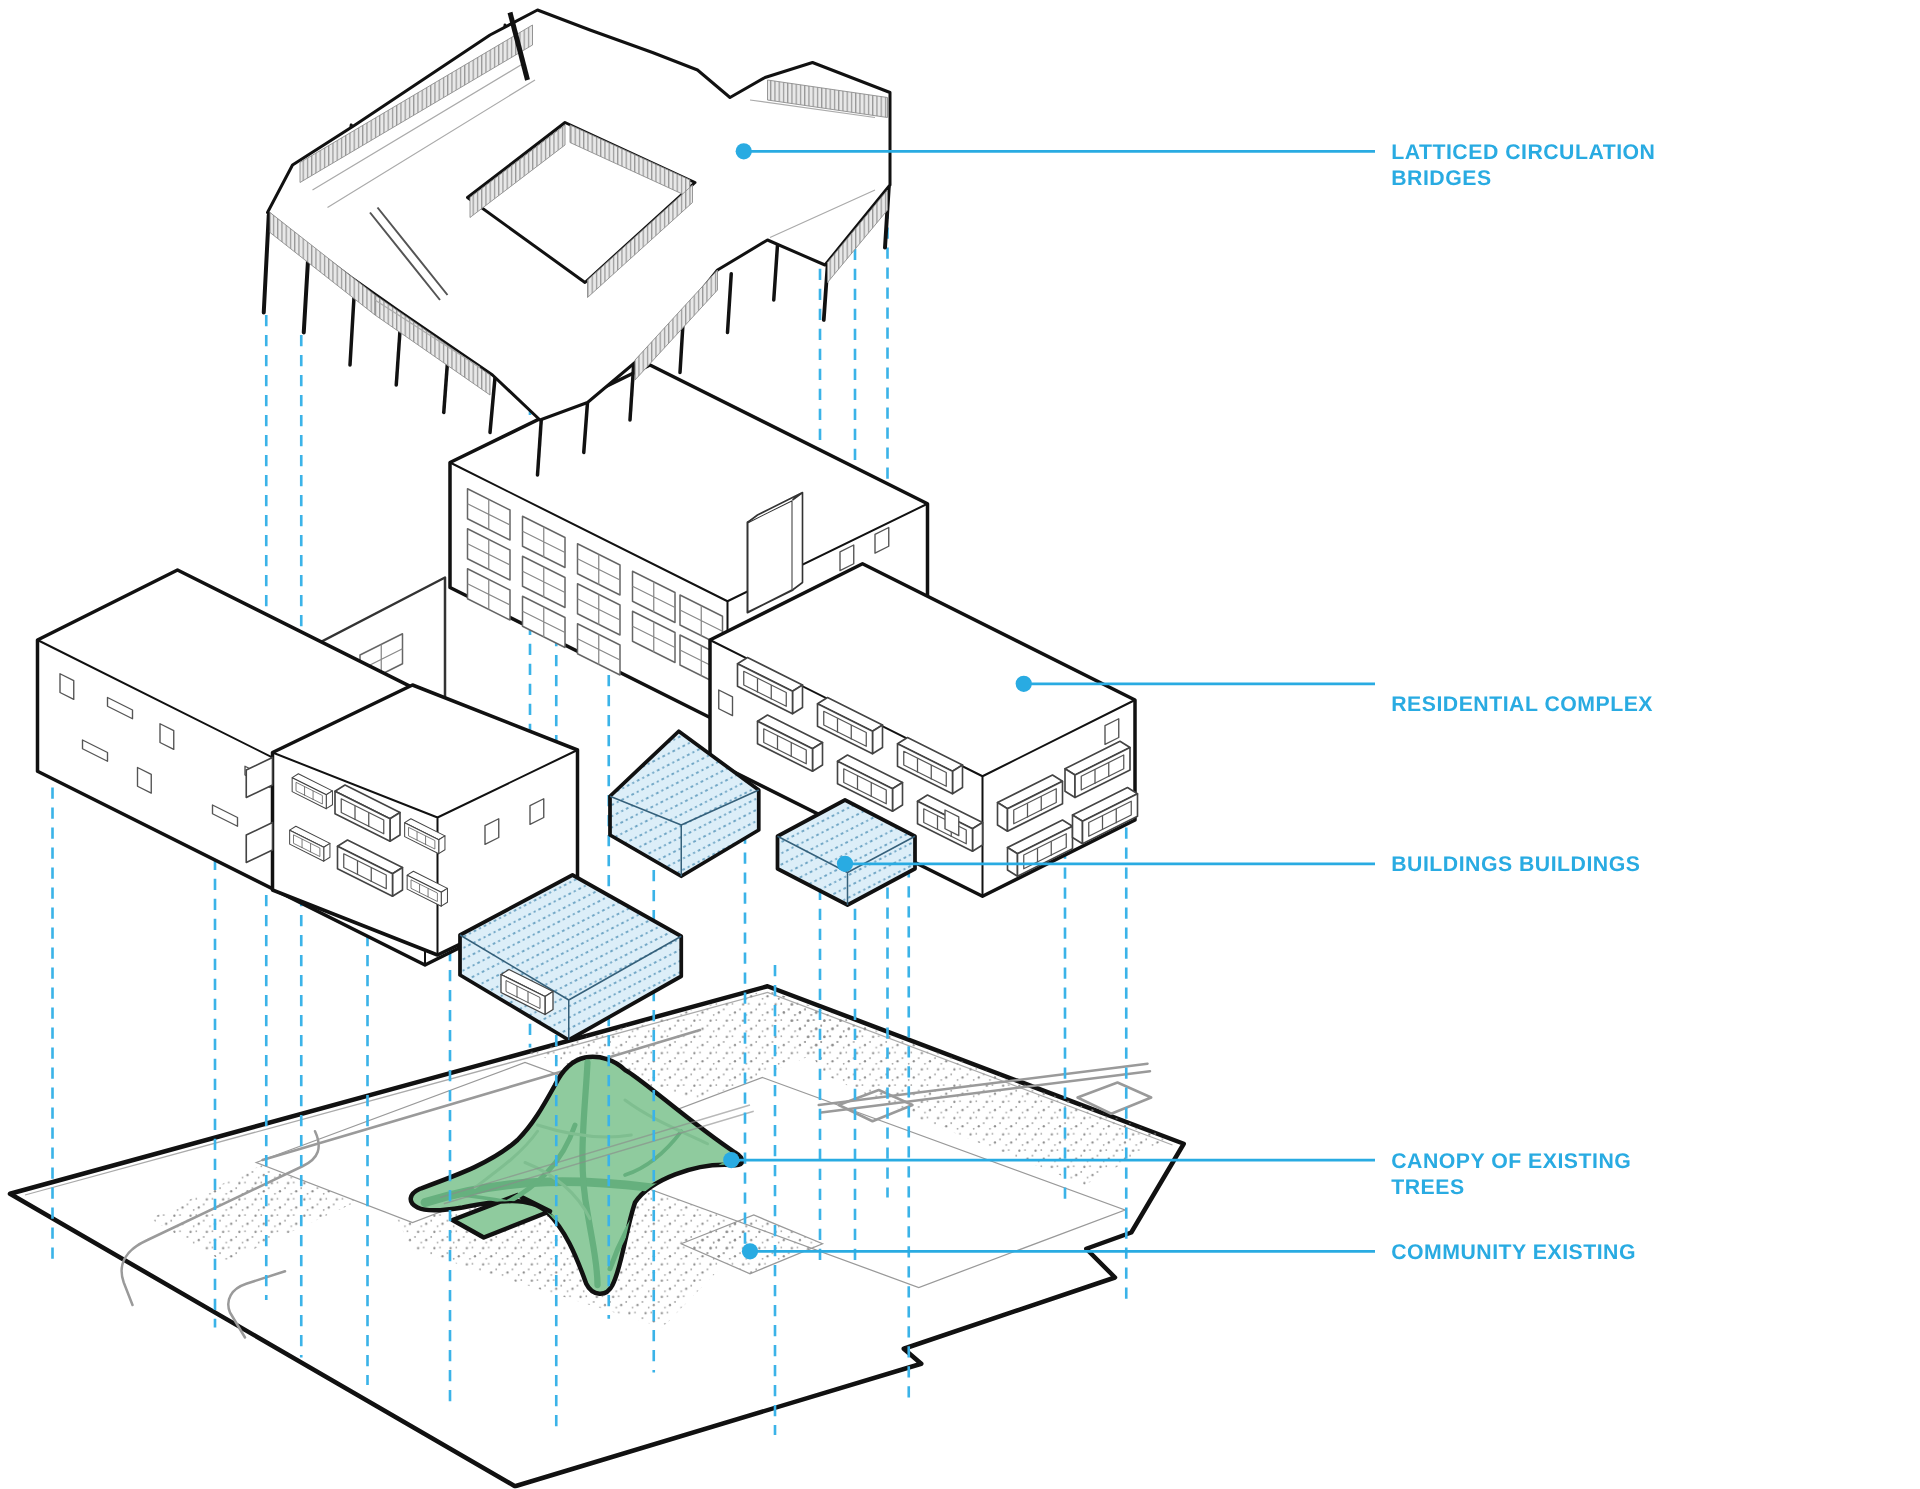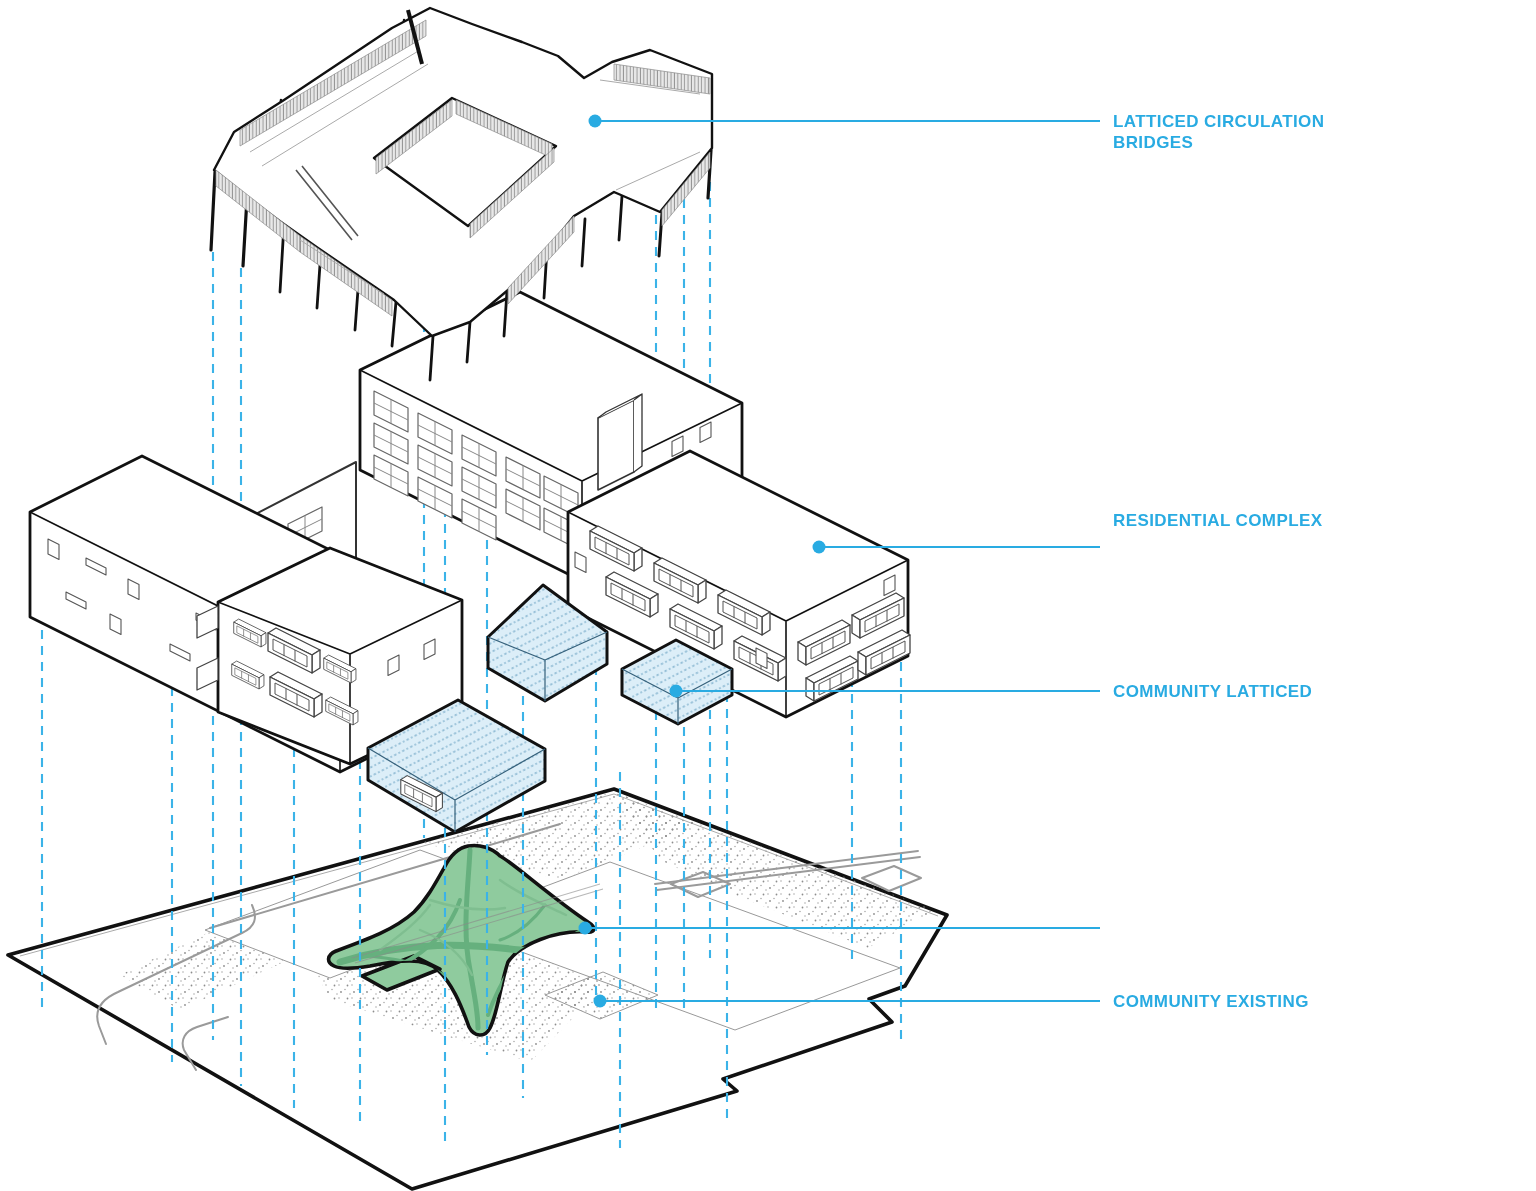--- a/index.html
+++ b/index.html
@@ -316,17 +316,18 @@
           <circle cx="585" cy="928" r="6.5" fill="#29ABE2" stroke="none"></circle>
     </g>
     <g>
       <line x1="600" y1="1001" x2="1100" y2="1001"></line>
           <circle cx="600" cy="1001" r="6.5" fill="#29ABE2" stroke="none"></circle>
     </g>
   </g>
 </svg>
 
 <div class="callout" style="top:111px">LATTICED CIRCULATION BRIDGES</div>
-<div class="callout" style="top:510px">RESIDENTIAL COMPLEX</div>
-<div class="callout" style="top:681px">COMMUNITY LATTICED</div>
+<div class="callout" style="top:553px">RESIDENTIAL COMPLEX</div>
+<div class="callout" style="top:681px">BUILDINGS BUILDINGS</div>
+<div class="callout" style="top:918px">CANOPY OF EXISTING TREES</div>
 <div class="callout" style="top:991px">COMMUNITY EXISTING</div>
 
 </div>
 
 </body></html>

